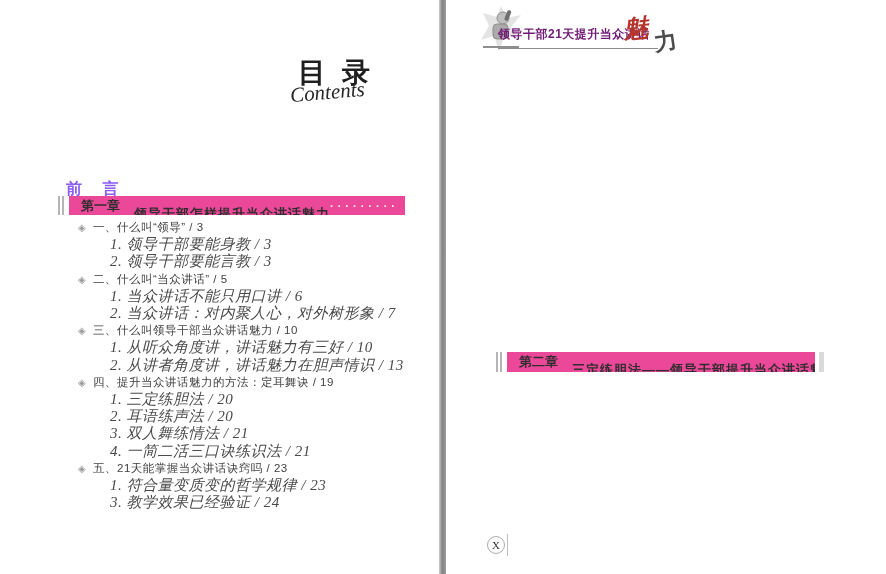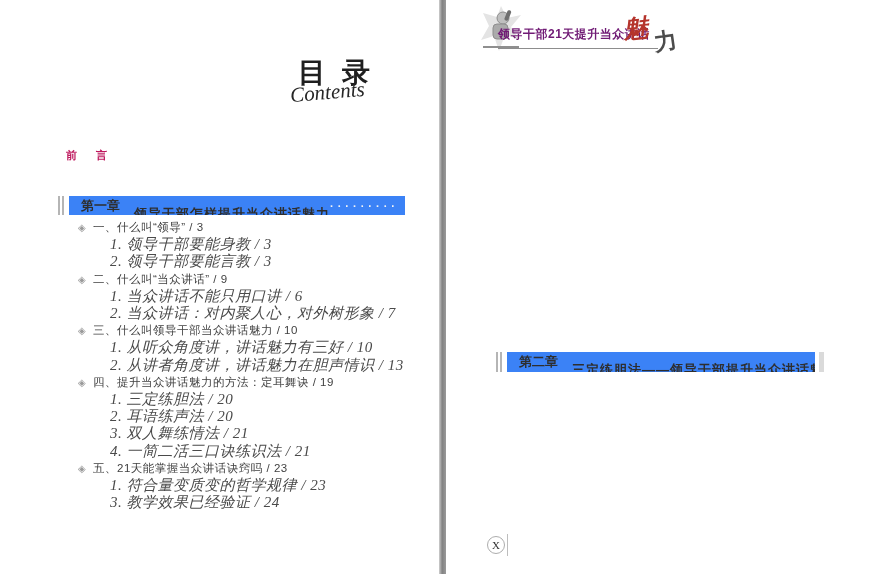--- a/index.html
+++ b/index.html
@@ -23,30 +23,30 @@
     font-family:"Liberation Serif", serif; font-weight:bold;
     font-size:28px; letter-spacing:16px; color:#1f1f1f; white-space:nowrap;
   }
   .toc-subtitle {
     position:absolute; left:290px; top:80px;
     font-family:"Liberation Serif", serif; font-style:italic;
     font-size:21px; color:#262626; transform:rotate(-5deg); white-space:nowrap;
   }
 
   .preface {
-    position:absolute; left:66px; top:148px;
-    font-size:11px; font-weight:bold; letter-spacing:8px; color:#be185d;
+    position:absolute; left:66px; top:179px;
+    font-size:16px; font-weight:bold; letter-spacing:8px; color:#8b5cf6;
   }
 
   
   .chapter-bar { position:absolute; display:flex; align-items:stretch; }
   .chapter-bar .dbl { display:flex; align-items:stretch; margin-right:3px; }
   .chapter-bar .dbl span { width:2px; background:#b5b5b5; margin-right:2px; }
   .chapter-bar .bar {
-    flex:1; background:#3b82f6; display:flex; align-items:center;
+    flex:1; background:#ec4899; display:flex; align-items:center;
     padding:0 8px 0 12px; white-space:nowrap; overflow:hidden;
   }
   .chapter-bar .bar .ch-label { font-size:13px; font-weight:bold; color:#2e2e2e; margin-right:14px; }
   .chapter-bar .bar .ch-title { font-size:13px; font-weight:bold; color:#2e2e2e; letter-spacing:1px;margin-top:16px; }
   .chapter-bar .bar .ch-dots {
     margin-left:auto; color:#f4f4f4; font-weight:bold; letter-spacing:4px;
     font-size:11px; overflow:hidden;
   }
   .chapter-bar .nub { width:5px; background:#dadada; margin-left:4px; }
 
@@ -133,21 +133,21 @@
           <span class="etext">1. 领导干部要能身教 / 3</span>
         </div>
 
         <div class="entry sub">
 
           <span class="etext">2. 领导干部要能言教 / 3</span>
         </div>
 
         <div class="entry section">
           <span class="marker">◈</span>
-          <span class="etext">二、什么叫“当众讲话” / 9</span>
+          <span class="etext">二、什么叫“当众讲话” / 5</span>
         </div>
 
         <div class="entry sub">
 
           <span class="etext">1. 当众讲话不能只用口讲 / 6</span>
         </div>
 
         <div class="entry sub">
 
           <span class="etext">2. 当众讲话：对内聚人心，对外树形象 / 7</span>

